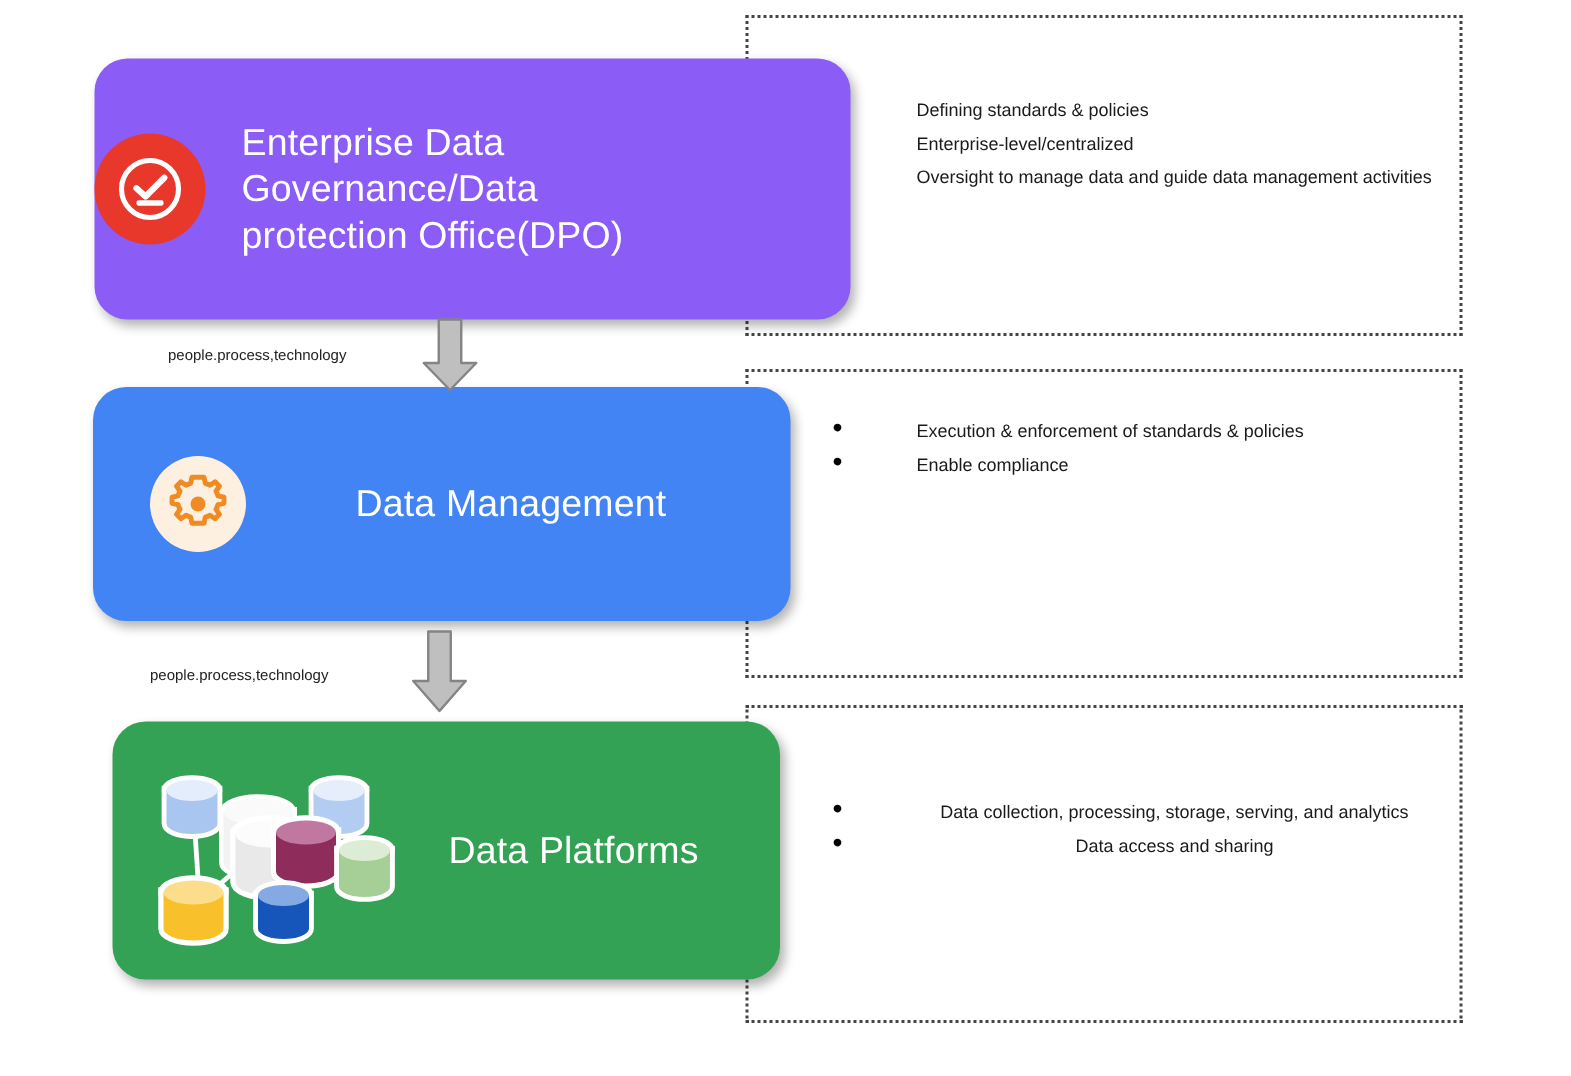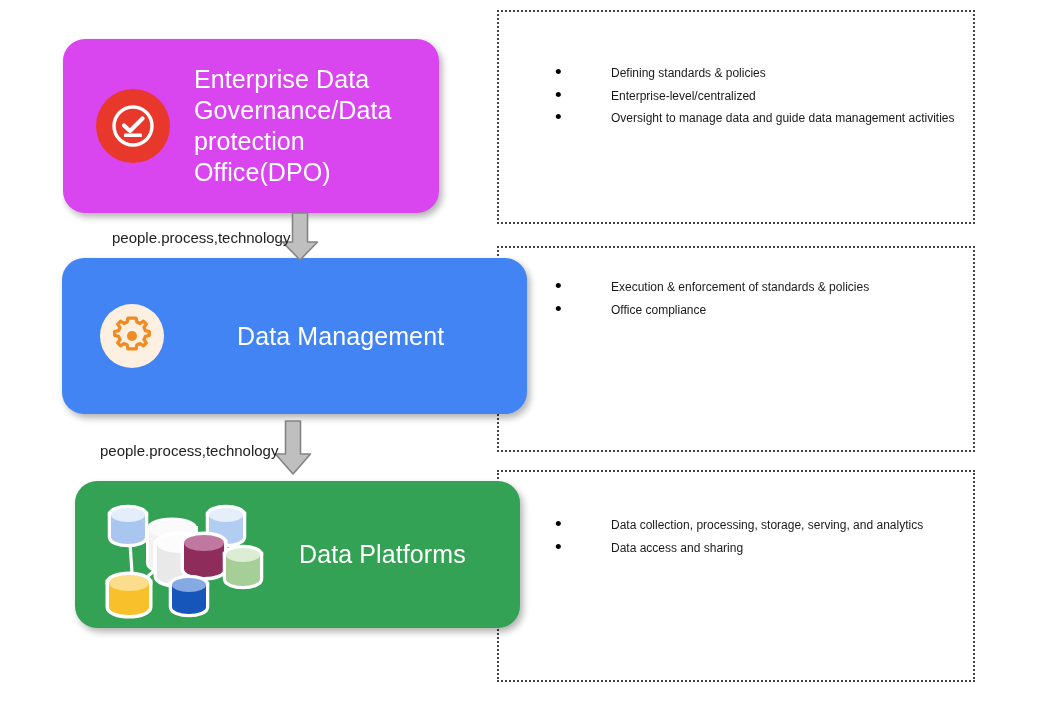--- a/index.html
+++ b/index.html
@@ -67,45 +67,44 @@
     font-size: 25px;
     line-height: 31px;
     font-weight: 400;
     letter-spacing: 0.1px;
   }
 
   
   #box-governance {
     left: 63px;
     top: 39px;
-    width: 376px;
+    width: 504px;
     height: 174px;
-    background: #d946ef;
-    padding-left: 33px;
+    background: #8b5cf6;
   }
   #box-governance .stage-title { margin-left: 24px; }
 
   
   #box-management {
     left: 62px;
     top: 258px;
     width: 465px;
     height: 156px;
     background: #4284f4;
     padding-left: 38px;
     gap: 40px;
   }
   #box-management .stage-title { margin-left: 33px; }
 
   
   #box-platforms {
     left: 75px;
     top: 481px;
     width: 445px;
-    height: 147px;
+    height: 172px;
     background: #34a254;
     padding-left: 22px;
   }
   #box-platforms .stage-title { margin-left: 32px; }
 
   
   .icon-circle {
     border-radius: 50%;
     flex: 0 0 auto;
     display: flex;
@@ -127,21 +126,21 @@
     width: 170px;
     height: 128px;
   }
 
   
   .arrow-connector {
     position: absolute;
   }
   .arrow-label {
     position: absolute;
-    font-size: 15px;
+    font-size: 10px;
     line-height: 15px;
     color: #222222;
     white-space: nowrap;
   }
 </style>
 </head>
 <body>
 
 <div id="canvas">
 
@@ -149,26 +148,26 @@
     <ul class="note-list" style="top:50px;">
       <li class="note-item">Defining standards &amp; policies</li>
       <li class="note-item">Enterprise-level/centralized</li>
       <li class="note-item">Oversight to manage data and guide data management activities</li>
     </ul>
   </div>
 
   <div class="note-panel" id="note-panel-2" style="left:497px; top:246px; width:478px; height:206px;">
     <ul class="note-list" style="top:28px;">
       <li class="note-item">Execution &amp; enforcement of standards &amp; policies</li>
-      <li class="note-item">Office compliance</li>
+      <li class="note-item">Enable compliance</li>
     </ul>
   </div>
 
   <div class="note-panel" id="note-panel-3" style="left:497px; top:470px; width:478px; height:212px;">
-    <ul class="note-list" style="top:42px;">
+    <ul class="note-list" style="top:58px;text-align:center;">
       <li class="note-item">Data collection, processing, storage, serving, and analytics</li>
       <li class="note-item">Data access and sharing</li>
     </ul>
   </div>
 
   <div class="stage-box" id="box-governance">
     <div class="icon-circle" id="icon-approval">
       <svg width="46" height="46" viewBox="0 0 46 46" aria-hidden="true">
         <circle cx="23" cy="23" r="19" fill="none" stroke="#ffffff" stroke-width="3.4"></circle>
         <path d="M14 22.5 L20 28 L32.5 15.5" fill="none" stroke="#ffffff" stroke-width="4.2" stroke-linecap="round" stroke-linejoin="round"></path>

